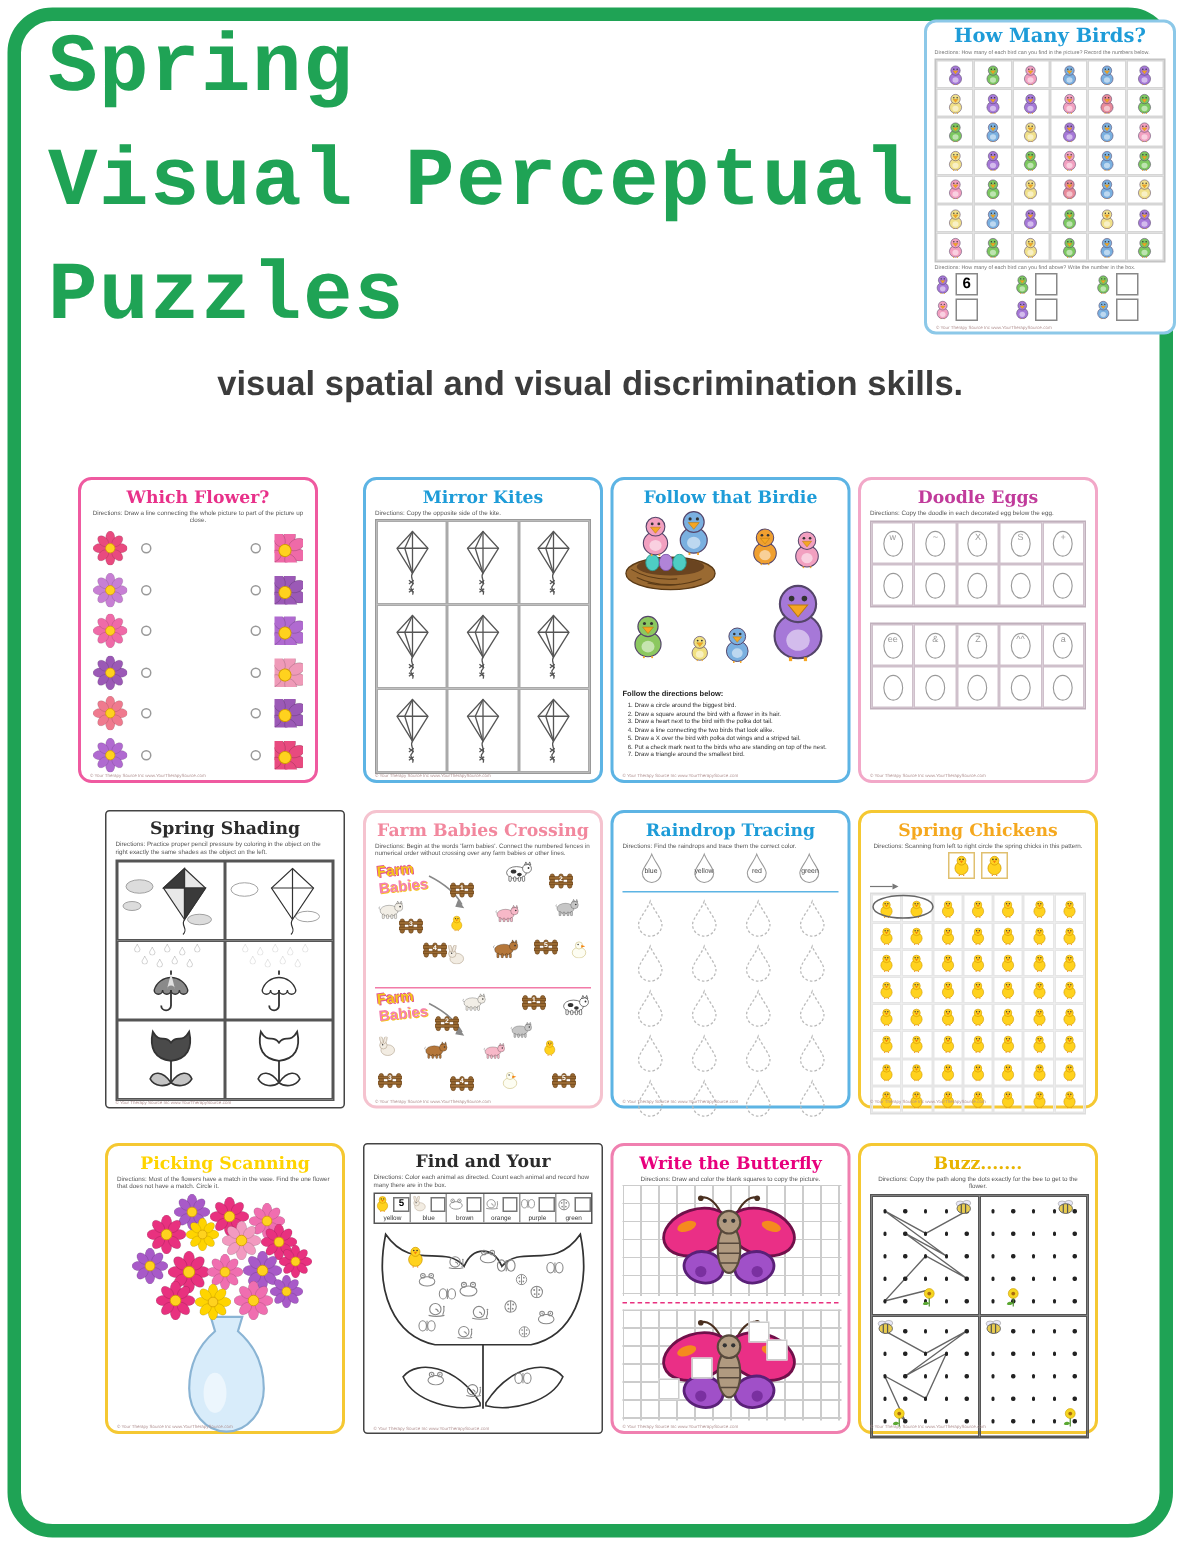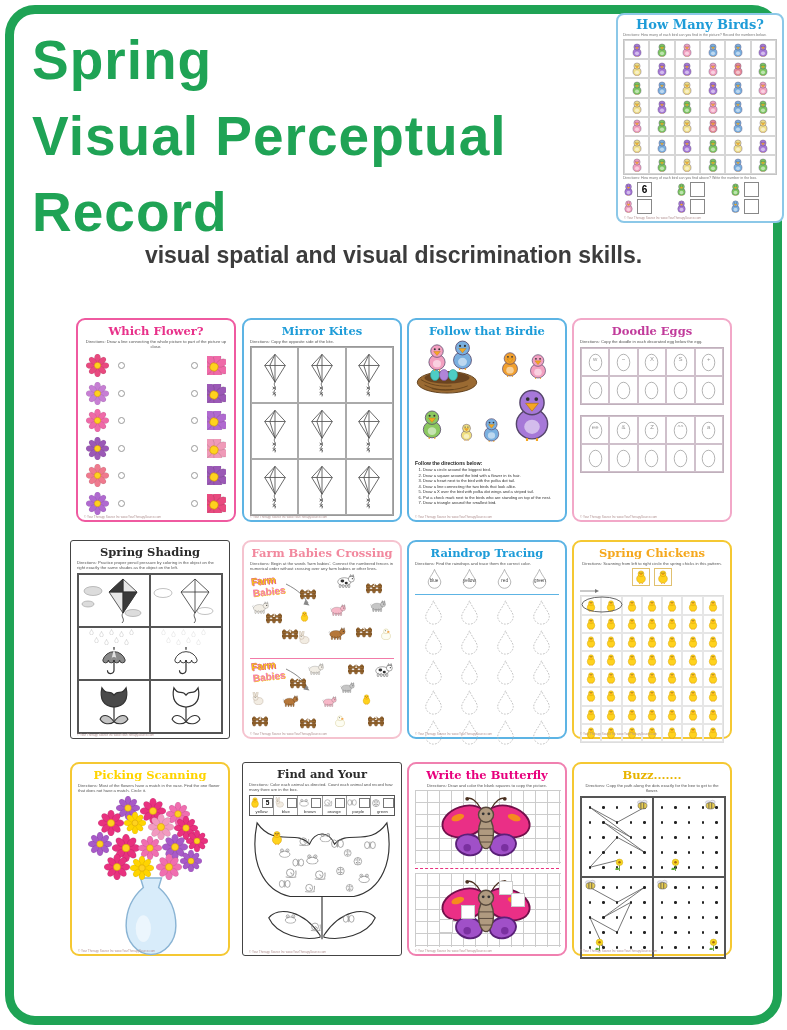--- a/index.html
+++ b/index.html
@@ -1,20 +1,20 @@
 <!DOCTYPE html>
 <html><head>
 <meta charset="utf-8">
 <style>
   html,body{margin:0;padding:0;background:#fff;}
   .page{position:relative;width:787px;height:1030px;background:#fff;overflow:hidden;
         font-family:"Liberation Sans",sans-serif;}
   .frame{position:absolute;inset:5px;border:9px solid #1fa355;border-radius:30px;pointer-events:none;}
 
-  .main-title{position:absolute;left:32px;top:23px;font-family:Liberation Sans, sans-serif;font-weight:bold;
+  .main-title{position:absolute;left:32px;top:8px;font-family:Liberation Mono, monospace;font-weight:bold;
               font-size:55px;line-height:1.38;color:#1fa355;letter-spacing:1px;}
   .subtitle{position:absolute;top:241px;left:0;width:100%;text-align:center;font-weight:bold;
             font-size:23px;color:#3c3c3c;line-height:1.28;}
   .footer-brand{position:absolute;top:982px;left:0;width:100%;text-align:center;
             font-family:"DejaVu Serif",serif;font-weight:bold;font-size:29px;color:#1fa355;}
 
   
   .bird-card{position:absolute;left:616px;top:13px;width:168px;height:210px;background:#fff;
              border:2.5px solid #8cc8e8;border-radius:8px;padding:2px 5px;box-sizing:border-box;}
   .bp-title{text-align:center;font-family:"DejaVu Serif",serif;font-weight:bold;font-size:13px;color:#1e9cd8;}
@@ -25,21 +25,21 @@
   #bp-answers{display:grid;grid-template-columns:repeat(3,1fr);gap:2px 6px;margin-top:2px;}
   .bp-pair{display:flex;align-items:center;gap:3px;}
   .bp-box{width:13px;height:13px;border:1px solid #888;font:bold 10px/13px "Liberation Sans",sans-serif;text-align:center;}
 
   
   .card{position:absolute;width:160px;background:#fff;border-radius:9px;box-sizing:border-box;padding:4px 6px 3px;}
   .card-title{text-align:center;font-family:"DejaVu Serif",serif;font-weight:bold;font-size:11.5px;margin:0 0 1px;}
   .card-dir{font-size:4.2px;color:#555;line-height:1.3;margin-bottom:2px;}
   .card-note{position:absolute;left:6px;bottom:1.5px;font-size:3px;color:#b09090;}
 
-  #c-which-flower{left:76px;top:318px;height:204px;border:2.5px solid #ef5aa0;}
+  #c-which-flower{left:52px;top:318px;height:204px;border:2.5px solid #ef5aa0;}
   #c-mirror-kites{left:242px;top:318px;height:204px;border:2.5px solid #5db4e4;}
   #c-follow-birdie{left:407px;top:318px;height:204px;border:2.5px solid #5db4e4;}
   #c-doodle-eggs{left:572px;top:318px;height:204px;border:2.5px solid #f2a8c8;}
   #c-spring-shading{left:70px;top:540px;height:199px;border:1.5px solid #444;border-radius:3px;}
   #c-farm-babies{left:242px;top:540px;height:199px;border:2px solid #f5c3cf;}
   #c-raindrop{left:407px;top:540px;height:199px;border:2.5px solid #5db4e4;}
   #c-spring-chickens{left:572px;top:540px;height:199px;border:2.5px solid #f5c832;}
   #c-picking-flowers{left:70px;top:762px;height:194px;border:2.5px solid #f5c832;}
   #c-find-color{left:242px;top:762px;height:194px;border:1.5px solid #444;border-radius:3px;}
   #c-copy-butterfly{left:407px;top:762px;height:194px;border:2.5px solid #f080b0;}
@@ -337,21 +337,21 @@
   </symbol>
 </defs>
 </svg>
 
 <div class="page">
   <div class="frame"></div>
 
   <div class="main-title">
     <div>Spring</div>
     <div>Visual Perceptual</div>
-    <div>Record</div>
+    <div>Puzzles</div>
   </div>
 
   <div class="subtitle">
     <div>visual spatial and visual discrimination skills.</div>
   </div>
 
   <div class="bird-card">
     <div class="bp-title">How Many Birds?</div>
     <div class="bp-dir">Directions:  How many of each bird can you find in the picture?  Record the numbers below.</div>
     <div id="bp-grid">

